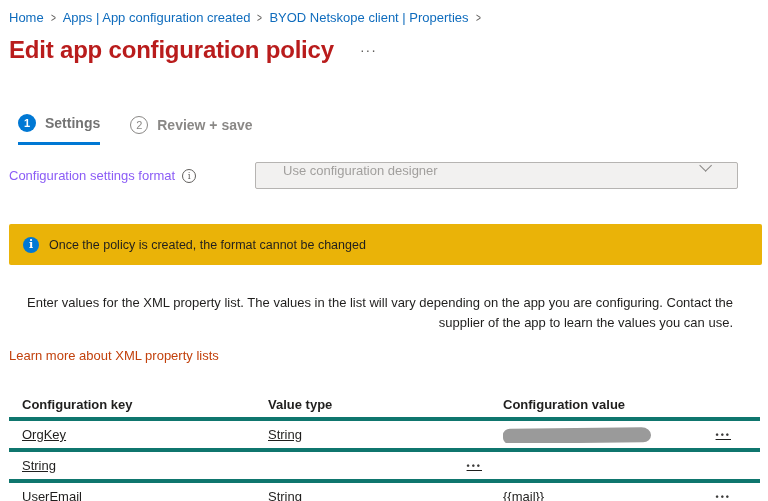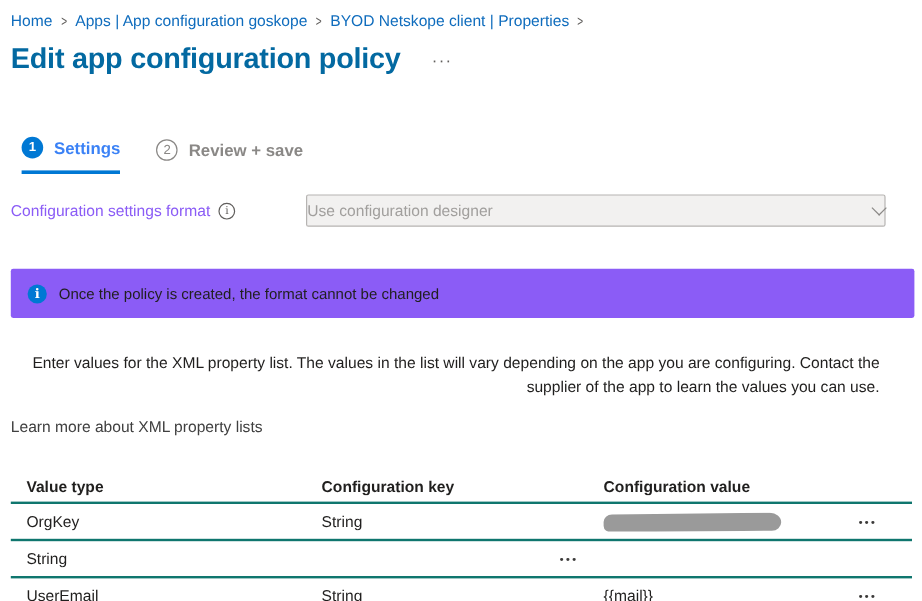--- a/index.html
+++ b/index.html
@@ -12,106 +12,106 @@
   }
   .page { padding: 10px 8px 0 9px; width: 768px; height: 501px; overflow: hidden; position: relative; }
 
   
   .breadcrumb { font-size: 13px; display: flex; align-items: center; gap: 6px; white-space: nowrap; }
   .breadcrumb a { color: #0f6cbd; text-decoration: none; cursor: pointer; }
   .crumb-sep { color: #605e5c; font-size: 12px; transform: scaleX(0.7); display: inline-block; }
 
   
   .title-row { display: flex; align-items: center; margin-top: 11px; }
-  .page-title { font-size: 24px; font-weight: 700; color: #0369a1; letter-spacing: -0.2px; }
+  .page-title { font-size: 24px; font-weight: 700; color: #b91c1c; letter-spacing: -0.2px; }
   .title-more { color: #605e5c; font-size: 14px; margin-left: 26px; letter-spacing: 1px; cursor: pointer; }
 
   
   .steps { display: flex; align-items: center; margin-top: 50px; margin-left: 9px; }
   .step { display: flex; align-items: center; gap: 9px; cursor: pointer; position: relative; padding-bottom: 10px; }
   .step-active { border-bottom: 3px solid #0078d4; }
   .step + .step { margin-left: 30px; }
   .step-num {
     width: 18px; height: 18px; border-radius: 50%;
     display: flex; align-items: center; justify-content: center;
     font-size: 11px; font-weight: 700;
   }
   .step-active .step-num { background: #0078d4; color: #fff; }
   .step-inactive .step-num { background: #fff; color: #8a8886; border: 1px solid #8a8886; font-weight: 400; }
   .step-label { font-size: 14px; }
-  .step-active .step-label { font-weight: 700; color: #3b82f6; }
+  .step-active .step-label { font-weight: 700; color: #737373; }
   .step-inactive .step-label { color: #8a8886; font-weight: 700; }
 
   
   .form-row { display: flex; align-items: center; margin-top: 17px; }
   .form-label-wrap { width: 246px; display: flex; align-items: center; gap: 7px; font-size: 13px; color: #8b5cf6; }
   .info-outline-icon {
     width: 14px; height: 14px; border-radius: 50%; border: 1px solid #605e5c;
     display: inline-flex; align-items: center; justify-content: center;
     font-size: 9px; color: #605e5c; font-family: "DejaVu Serif", serif;
     flex: 0 0 auto; cursor: default;
   }
   .info-outline-icon::before { content: "i"; }
   .dropdown {
     flex: 0 0 auto; width: 483px; height: 27px;
     background: #f2f1f0; border: 1px solid #b6b4b2; border-radius: 2px;
-    display: flex; align-items: center; justify-content: space-between;
-    padding: 0 0; cursor: default;
+    display: flex; justify-content: space-between;
+    padding: 0 27px; cursor: default;
   }
   .dropdown-value { font-size: 13px; color: #a19f9d; }
   .chevron-down {
     width: 9px; height: 9px; border-right: 1.5px solid #8a8886; border-bottom: 1.5px solid #8a8886;
     transform: rotate(45deg) translateY(-3px); margin-right: 2px;
   }
 
   
   .banner {
     margin-top: 35px; margin-right: -2px;
-    background: #8b5cf6; border-radius: 2px;
+    background: #eab308; border-radius: 2px;
     height: 41px; display: flex; align-items: center; gap: 10px; padding: 0 14px;
   }
   .info-filled-icon {
     width: 16px; height: 16px; border-radius: 50%; background: #0078d4; color: #fff;
     display: inline-flex; align-items: center; justify-content: center;
     font-size: 11px; font-weight: 700; font-family: "DejaVu Serif", serif;
     flex: 0 0 auto;
   }
   .info-filled-icon::before { content: "i"; }
   .banner-text { font-size: 12.5px; color: #201f1e; }
 
   
   .description { margin-top: 28px; font-size: 13px; line-height: 1.55; max-width: 724px; color: #201f1e; text-align: right; }
-  .learn-link { display: inline-block; margin-top: 15px; font-size: 13px; color: #404040; text-decoration: none; cursor: pointer; }
+  .learn-link { display: inline-block; margin-top: 15px; font-size: 13px; color: #c2410c; text-decoration: none; cursor: pointer; }
 
   
   .cfg-table { margin-top: 27px; }
   .t-row { display: grid; grid-template-columns: 246px 235px 213px 36px; align-items: center; }
   .t-head { height: 26px; font-weight: 700; font-size: 13px; color: #201f1e; }
-  .t-body-row { height: 31px; border-top: 2px solid #0f766e; font-size: 13px; color: #201f1e; }
+  .t-body-row { height: 31px; border-top: 4px solid #0f766e; font-size: 13px; color: #201f1e; text-decoration: underline; }
   .t-cell { padding-left: 13px; white-space: nowrap; overflow: hidden; }
   .row-menu {
     text-align: right; padding-right: 8px; color: #3b3a39; font-size: 9px;
     letter-spacing: 2px; cursor: pointer; font-weight: 700;
   }
   .redact-blob {
     display: inline-block; background: #9a9a9a; vertical-align: middle;
   }
   .blob-full { width: 148px; height: 15px; border-radius: 9px 12px 10px 8px / 8px 10px 9px 7px; transform: rotate(-0.6deg); }
   .blob-mid { width: 62px; height: 13px; border-radius: 7px 9px 8px 6px / 6px 8px 7px 6px; margin: 0 -3px 0 -1px; }
 </style>
 </head>
 <body>
 
 <div class="page">
 
   
   <nav class="breadcrumb">
     <a>Home</a>
     <span class="crumb-sep">&gt;</span>
-    <a>Apps | App configuration goskope</a>
+    <a>Apps | App configuration created</a>
     <span class="crumb-sep">&gt;</span>
     <a>BYOD Netskope client | Properties</a>
     <span class="crumb-sep">&gt;</span>
   </nav>
 
   
   <div class="title-row">
     <h1 class="page-title">Edit app configuration policy</h1>
     <span class="title-more">···</span>
   </div>
@@ -147,22 +147,22 @@
   </div>
 
   
   <p class="description">Enter values for the XML property list. The values in the list will vary depending on the app you are configuring. Contact the supplier of the app to learn the values you can use.</p>
 
   <a class="learn-link">Learn more about XML property lists</a>
 
   
   <div class="cfg-table">
     <div class="t-row t-head">
+      <div class="t-cell">Configuration key</div>
       <div class="t-cell">Value type</div>
-      <div class="t-cell">Configuration key</div>
       <div class="t-cell">Configuration value</div>
       <div></div>
     </div>
 
     <div class="t-row t-body-row">
       <div class="t-cell">OrgKey</div>
       <div class="t-cell">String</div>
       <div class="t-cell"><span class="redact-blob blob-full"></span></div>
       <div class="row-menu">•••</div>
     </div>

